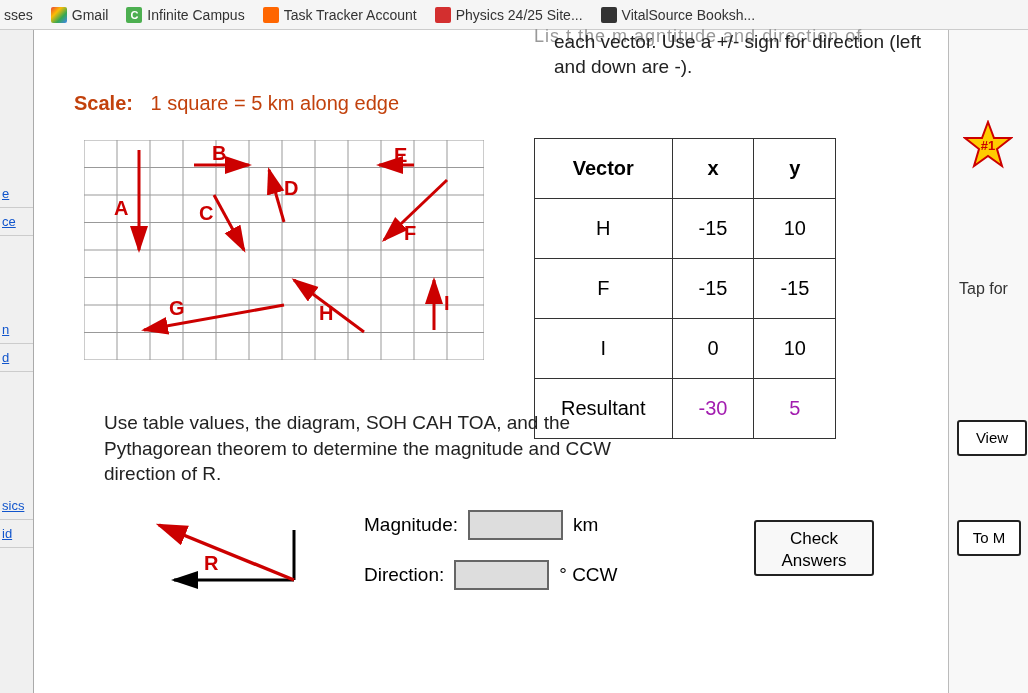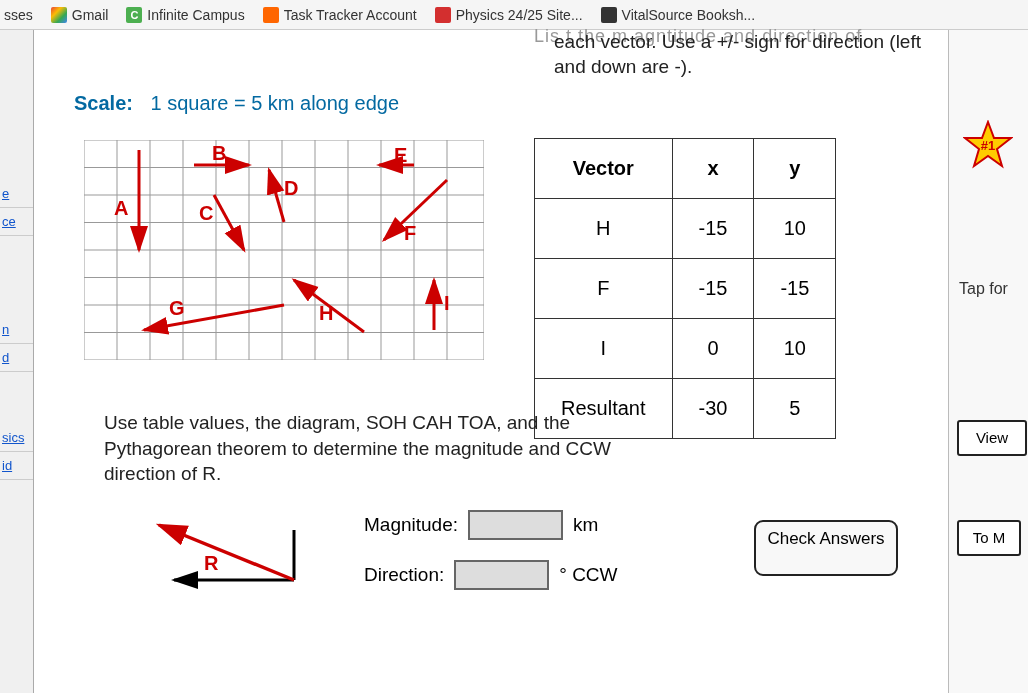--- a/index.html
+++ b/index.html
@@ -55,42 +55,42 @@
     top: 0px; left: 520px;
     font-size: 19px;
     color: #222;
     line-height: 1.3;
   }
   .scale-label {
     position: absolute;
     top: 62px; left: 40px;
     font-size: 20px;
     font-weight: bold;
-    color:#0369a1;
+    color:#c2410c;
   }
   .scale-label .val { font-weight: normal; margin-left: 12px; }
   .grid-diagram {
     position: absolute;
     top: 110px; left: 50px;
     width: 400px; height: 220px;
   }
   .vector-table {
     position: absolute;
     top: 108px; left: 500px;
     border-collapse: collapse;
     font-size: 20px;
   }
   .vector-table th, .vector-table td {
     border: 1.5px solid #333;
     padding: 18px 26px;
     text-align: center;
     background:#fff;
   }
   .vector-table th { font-weight: bold; }
-  .vector-table .red { color: #000000; margin-left: 46px; }
+  .vector-table .red { color: #a21caf; margin-left: 46px; }
   .use-text {
     position: absolute;
     top: 380px; left: 70px;
     width: 540px;
     font-size: 19px;
     color: #222;
     line-height: 1.35;
   }
   .triangle-r {
     position: absolute;
@@ -106,29 +106,29 @@
   .mag-dir input {
     width: 95px; height: 30px;
     border: 2px solid #666;
     background: #ddd;
     font-size: 16px;
     padding: 2px 6px;
   }
   .check-btn {
     position: absolute;
     top: 490px; left: 720px;
-    width: 144px; height: 56px;
+    width: 120px; height: 56px;
     border: 2px solid #222;
     background: #f8f8f8;
     font-size: 17px;
     text-align: center;
     line-height: 1.3;
     padding-top: 6px;
     cursor: pointer;
-    border-radius: 9px;
+    border-radius: 3px;
   }
   .right-panel {
     width: 80px;
     background: #f8f8f8;
     border-left: 1px solid #bbb;
     position: relative;
   }
   .star {
     position:absolute; top:90px; left:14px;
     width:50px; height:50px;
@@ -179,21 +179,21 @@
     </div>
 </div>
 
 <div class="main-area">
 
   <div class="left-nav">
     <div class="top-item">e</div>
     <div>ce</div>
     <div style="margin-top:80px">n</div>
     <div>d</div>
-    <div style="margin-top:52px">sics</div>
+    <div style="margin-top:120px">sics</div>
     <div>id</div>
   </div>
 
   <div class="content">
     <div class="blurtop">Lis t the m agntitude and direction of</div>
     <div class="instructions-top">each vector. Use a +/- sign for direction (left and down are -).</div>
 
     <div class="scale-label">
       <span>Scale:</span>
       <span class="val">1 square = 5 km along edge</span>

